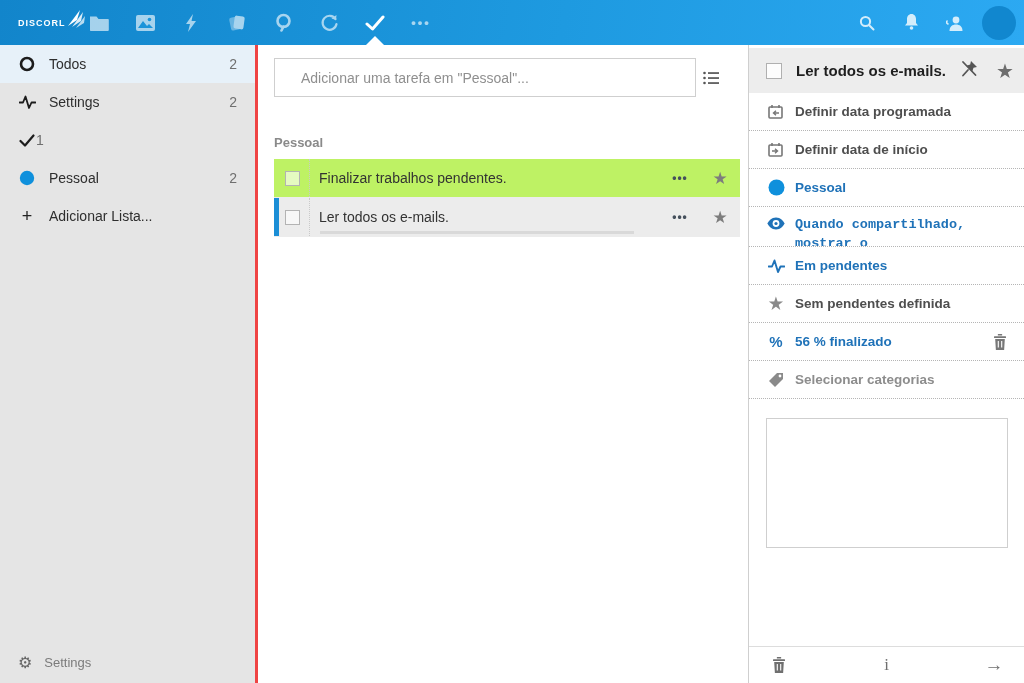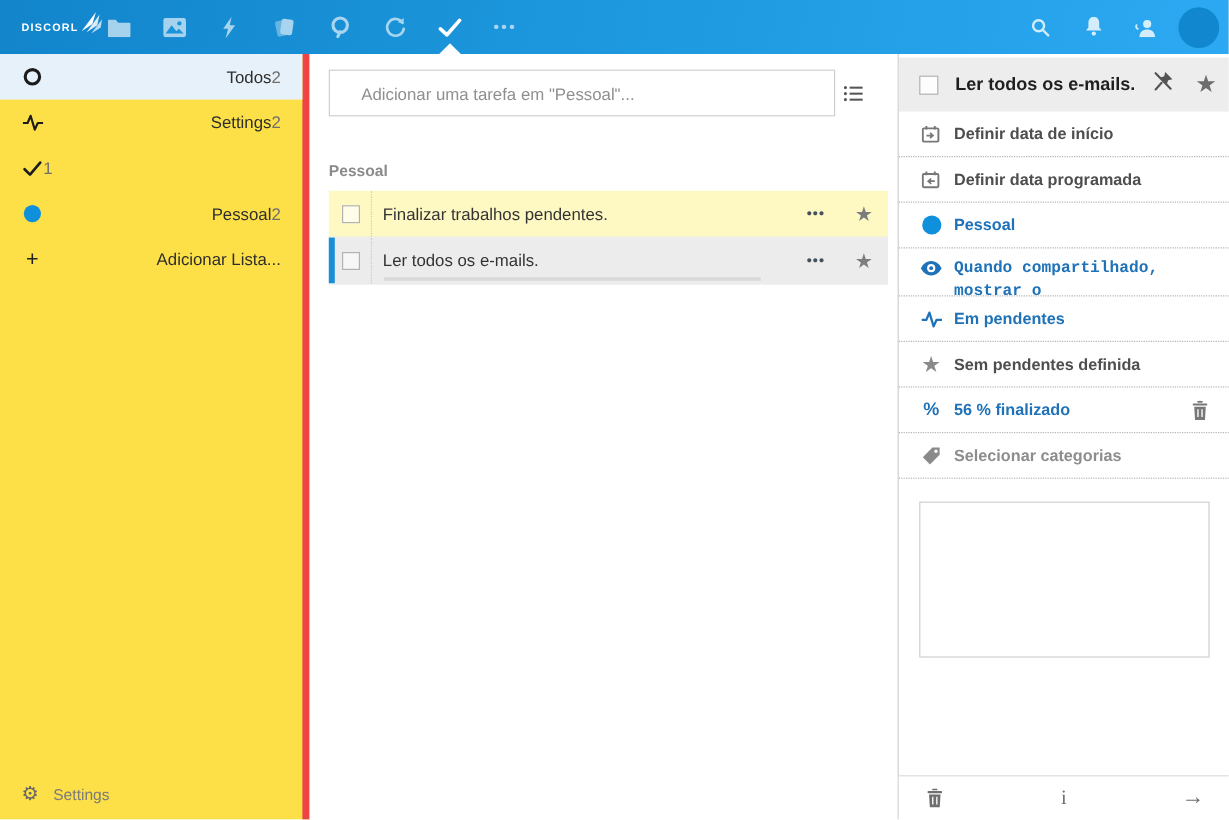--- a/index.html
+++ b/index.html
@@ -21,43 +21,43 @@
   .nav-slot .dots { color:#fff; font-size:13px; letter-spacing:2px; font-weight:bold; }
   .active-pointer { position:absolute; bottom:0; left:50%; transform:translateX(-50%);
                     width:0; height:0; border-left:9px solid transparent; border-right:9px solid transparent;
                     border-bottom:9px solid #fff; }
   .top-right { position:absolute; right:8px; top:0; height:45px; display:flex; align-items:center; gap:10px; }
   .tr-slot { width:34px; height:45px; display:flex; align-items:center; justify-content:center; cursor:pointer; }
   .tr-slot svg { opacity:.8; }
   .avatar { width:34px; height:34px; border-radius:50%; background:#1187cf; cursor:pointer; }
 
   
-  .sidebar { position:absolute; top:45px; left:0; width:258px; height:638px; background:#fde047;
-             border-right:6px solid #ef4444;text-align:right; }
+  .sidebar { position:absolute; top:45px; left:0; width:258px; height:638px; background:#e5e5e5;
+             border-right:3px solid #ef4444; }
   .side-item { height:38px; display:flex; align-items:center; padding:0 18px; cursor:pointer; font-size:14px; color:#2e2e2e; }
   .side-item.selected { background:#e7f1f9; }
   .side-icon { width:18px; height:18px; display:flex; align-items:center; justify-content:center; }
   .side-label { margin-left:13px; flex:1; }
   .side-count { color:#6f6f6f; font-size:14px; }
   .plus-glyph { font-size:18px; color:#222; line-height:14px; }
   .settings { position:absolute; bottom:6px; left:18px; height:30px; display:flex; align-items:center; cursor:pointer; }
   .gear-glyph { font-size:16px; color:#666; }
   .settings-label { margin-left:12px; font-size:13px; color:#7b7b7b; }
 
   
   .main { position:absolute; top:45px; left:258px; width:490px; height:638px; background:#fff; }
   .add-task { position:absolute; top:13px; left:16px; width:422px; height:39px;
               border:1px solid #cfcfcf; background:#fff; font-family:"Liberation Sans",sans-serif;
               font-size:14px; color:#333; padding:0 12px 0 26px; outline:none; }
   .add-task::placeholder { color:#8f8f8f; }
   .sort-btn { position:absolute; top:22px; right:26px; width:22px; height:22px; cursor:pointer;
               display:flex; align-items:center; justify-content:center; }
   .group-label { position:absolute; top:90px; left:16px; font-size:13px; color:#8a8a8a; font-weight:bold; }
   .task-list { position:absolute; top:114px; left:16px; width:466px; }
-  .task-row { position:relative; height:39px; display:flex; align-items:center; background:#fef9c3;
+  .task-row { position:relative; height:39px; display:flex; align-items:center; background:#bef264;
               border-bottom:1px solid #ececec; cursor:pointer; }
   .task-row.selected { background:#ececec; }
   .task-row.selected::before { content:""; position:absolute; left:0; top:0; width:5px; height:100%; background:#1b8ed6; }
   .task-check { width:15px; height:15px; border:1px solid #b3b3b3; background:rgba(255,255,255,.6);
                 margin-left:11px; cursor:pointer; }
   .task-sep { width:0; height:100%; border-left:1px dotted #c9c9c9; margin-left:9px; }
   .task-title { flex:1; margin-left:9px; font-size:14px; color:#333; }
   .task-more { width:40px; text-align:center; color:#45505c; font-size:12px; letter-spacing:1px; font-weight:bold; cursor:pointer; }
   .task-star { width:40px; text-align:center; color:#7d7d7d; font-size:17px; cursor:pointer; }
   .progress-track { position:absolute; left:46px; bottom:2px; width:314px; height:3px; background:#d9d9d9; }
@@ -279,35 +279,35 @@
       <span class="d-star">★</span>
     </div>
 
     <div class="d-rows">
       <div class="drow unset">
         <span class="di">
           <svg width="16" height="16" viewBox="0 0 16 16">
             <rect x="1" y="3" width="13" height="11" rx="1" fill="none" stroke="#777" stroke-width="1.6"></rect>
             <line x1="4" y1="1" x2="4" y2="4" stroke="#777" stroke-width="1.6"></line>
             <line x1="11" y1="1" x2="11" y2="4" stroke="#777" stroke-width="1.6"></line>
-            <path d="M4 9 h5 M7 6.8 L9.5 9 L7 11.2" fill="none" stroke="#777" stroke-width="1.4"></path>
-          </svg>
-        </span>
-        <span class="dl">Definir data de início</span>
+            <path d="M11 9 h-5 M8 6.8 L5.5 9 L8 11.2" fill="none" stroke="#777" stroke-width="1.4"></path>
+          </svg>
+        </span>
+        <span class="dl">Definir data programada</span>
       </div>
       <div class="drow unset">
         <span class="di">
           <svg width="16" height="16" viewBox="0 0 16 16">
             <rect x="1" y="3" width="13" height="11" rx="1" fill="none" stroke="#777" stroke-width="1.6"></rect>
             <line x1="4" y1="1" x2="4" y2="4" stroke="#777" stroke-width="1.6"></line>
             <line x1="11" y1="1" x2="11" y2="4" stroke="#777" stroke-width="1.6"></line>
-            <path d="M11 9 h-5 M8 6.8 L5.5 9 L8 11.2" fill="none" stroke="#777" stroke-width="1.4"></path>
-          </svg>
-        </span>
-        <span class="dl">Definir data programada</span>
+            <path d="M4 9 h5 M7 6.8 L9.5 9 L7 11.2" fill="none" stroke="#777" stroke-width="1.4"></path>
+          </svg>
+        </span>
+        <span class="dl">Definir data de início</span>
       </div>
       <div class="drow set">
         <span class="di">
           <svg width="17" height="17" viewBox="0 0 17 17">
               <circle cx="8.5" cy="8.5" r="8" fill="#0f90dc"></circle>
             </svg>
         </span>
         <span class="dl">Pessoal</span>
       </div>
       <div class="drow set tall">

